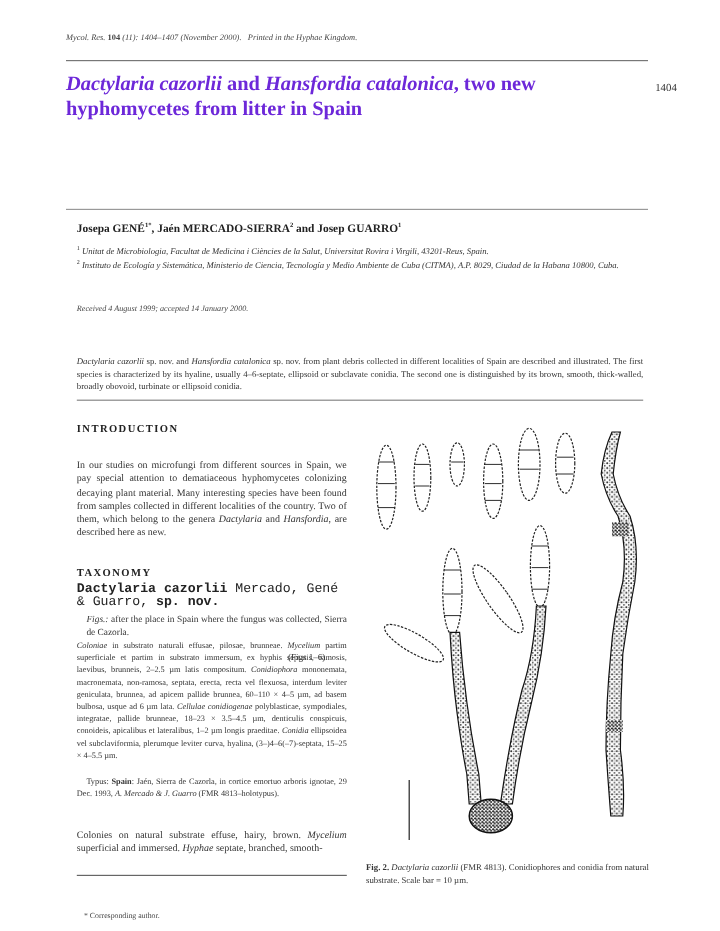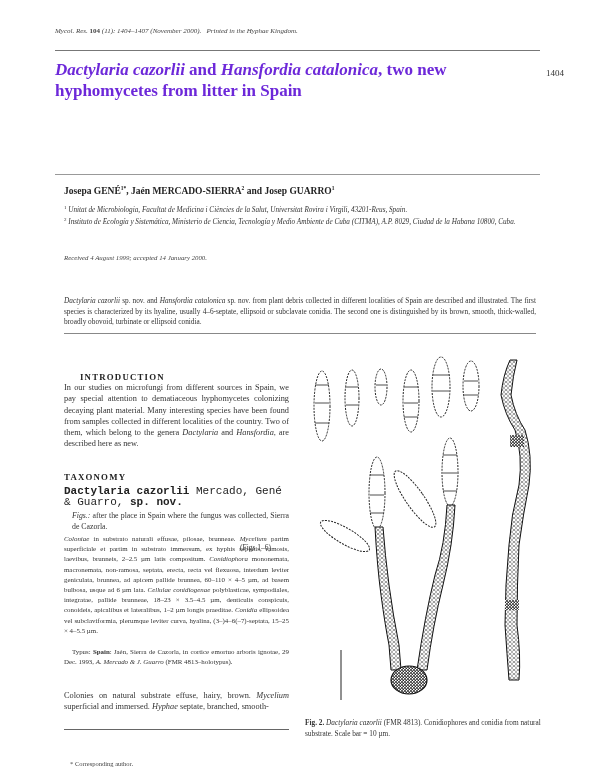--- a/index.html
+++ b/index.html
@@ -50,21 +50,21 @@
 </div>
 
 <div class="abs affil" style="top:203px;"><sup>1</sup> <span>Unitat de Microbiologia, Facultat de Medicina i Ciències de la Salut, Universitat Rovira i Virgili, 43201-Reus, Spain.</span></div>
 <div class="abs affil" style="top:215px;"><sup>2</sup> <span>Instituto de Ecología y Sistemática, Ministerio de Ciencia, Tecnología y Medio Ambiente de Cuba (CITMA), A.P. 8029, Ciudad de la Habana 10800, Cuba.</span></div>
 
 <div class="abs received">Received 4 August 1999; accepted 14 January 2000.</div>
 
 <div class="abs abstract"><i>Dactylaria cazorlii</i><span> sp. nov. and </span><i>Hansfordia catalonica</i><span> sp. nov. from plant debris collected in different localities of Spain are described and illustrated. The first species is characterized by its hyaline, usually 4–6-septate, ellipsoid or subclavate conidia. The second one is distinguished by its brown, smooth, thick-walled, broadly obovoid, turbinate or ellipsoid conidia.</span></div>
 <div class="abs hrule" style="top:333px;left:64px;width:472px;background:#888;"></div>
 
-<div class="abs section-heading" style="top:372px;margin-left:16px;">INTRODUCTION</div>
+<div class="abs section-heading" style="top:352px;">INTRODUCTION</div>
 <div class="abs body-text" style="top:382px;"><span>In our studies on microfungi from different sources in Spain, we pay special attention to dematiaceous hyphomycetes colonizing decaying plant material. Many interesting species have been found from samples collected in different localities of the country. Two of them, which belong to the genera </span><i>Dactylaria</i><span> and </span><i>Hansfordia</i><span>, are described here as new.</span></div>
 
 <div class="abs section-heading" style="top:472px;">TAXONOMY</div>
 <div class="abs species-head"><b>Dactylaria cazorlii</b><span> Mercado, Gené &amp; Guarro, </span><b>sp. nov.</b></div>
 <div class="abs figs-ref">(Figs 1–6)</div>
 
 <div class="abs etym"><i>Figs.:</i><span> after the place in Spain where the fungus was collected, Sierra de Cazorla.</span></div>
 
 <div class="abs latin" style="top:534px;"><i>Coloniae</i><span> in substrato naturali effusae, pilosae, brunneae. </span><i>Mycelium</i><span> partim superficiale et partim in substrato immersum, ex hyphis septatis, ramosis, laevibus, brunneis, 2–2.5 µm latis compositum. </span><i>Conidiophora</i><span> mononemata, macronemata, non-ramosa, septata, erecta, recta vel flexuosa, interdum leviter geniculata, brunnea, ad apicem pallide brunnea, 60–110 × 4–5 µm, ad basem bulbosa, usque ad 6 µm lata. </span><i>Cellulae conidiogenae</i><span> polyblasticae, sympodiales, integratae, pallide brunneae, 18–23 × 3.5–4.5 µm, denticulis conspicuis, conoideis, apicalibus et lateralibus, 1–2 µm longis praeditae. </span><i>Conidia</i><span> ellipsoidea vel subclaviformia, plerumque leviter curva, hyalina, (3–)4–6(–7)-septata, 15–25 × 4–5.5 µm.</span></div>
 

